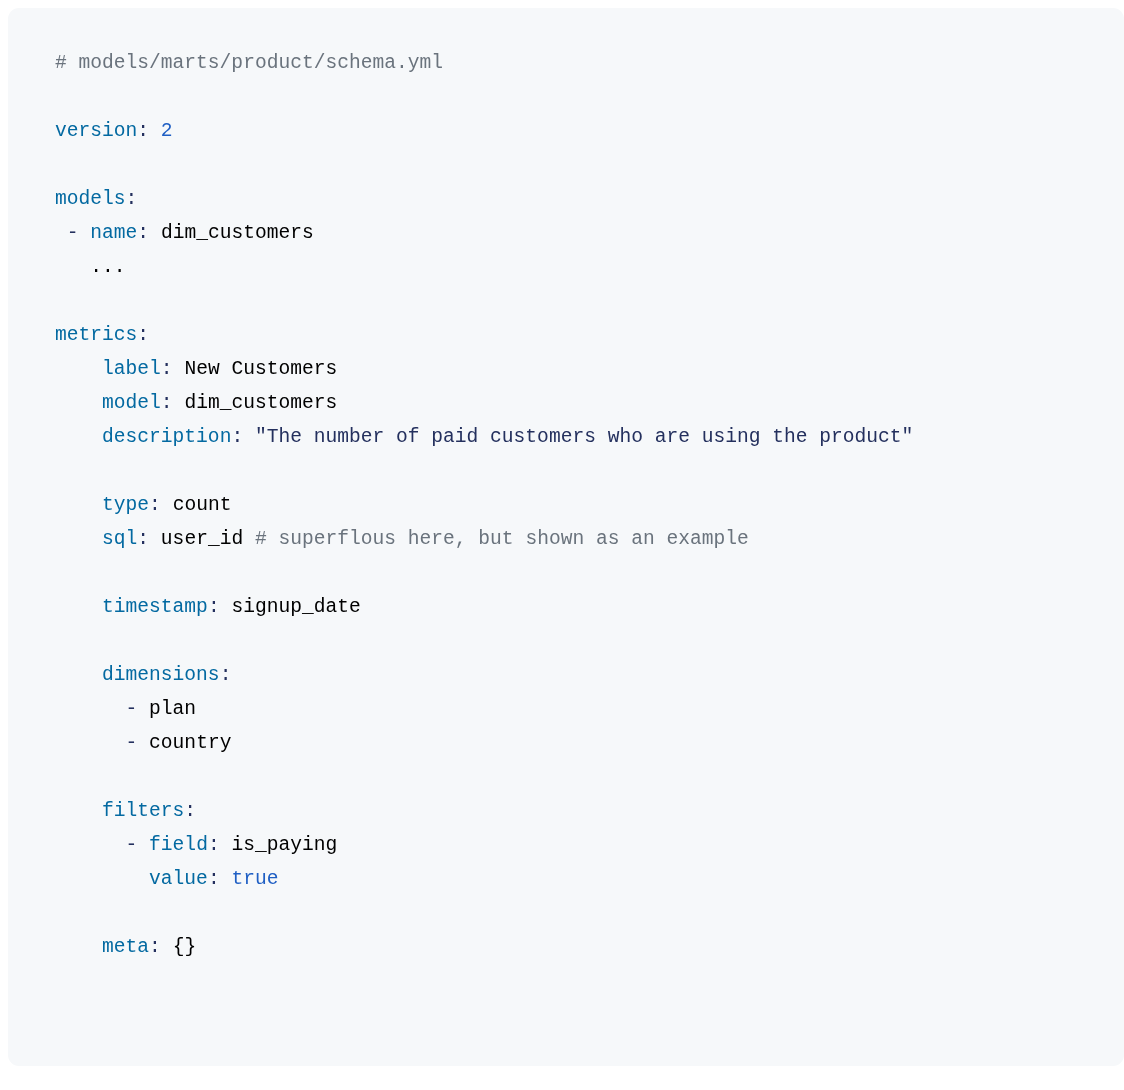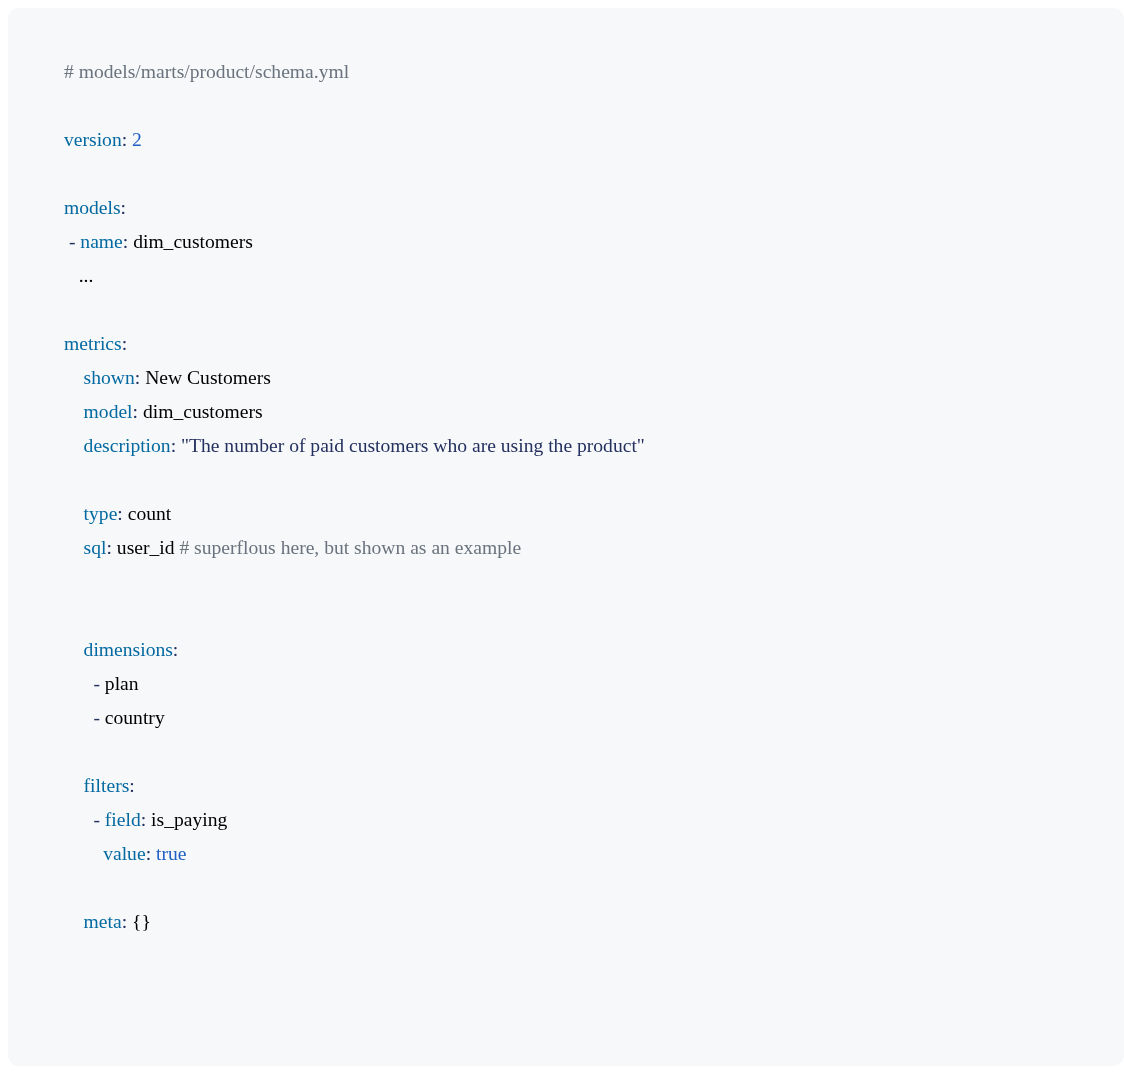--- a/index.html
+++ b/index.html
@@ -22,22 +22,22 @@
     width: 1116px;
     height: 1058px;
     background: #f6f8fa;
     border-radius: 11px;
     box-sizing: border-box;
     padding: 30px 0 30px 39px;
     overflow: hidden;
   }
 
   .code-block {
-    margin: 17px;
-    font-family: Liberation Serif, serif;
+    margin: 8px;
+    font-family: Liberation Mono, monospace;
     font-size: 19.6px;
     line-height: 34px;
     white-space: pre;
     tab-size: 2;
     color: #24305e;
     -webkit-font-smoothing: antialiased;
   }
 
   .line {
     display: block;
@@ -65,27 +65,28 @@
 <div class="code-panel">
   <pre class="code-block" id="code-block"><span class="line"><span class="tok-comment"># models/marts/product/schema.yml</span>
 </span><span class="line blank">
 </span><span class="line"><span class="tok-key">version</span><span class="tok-punct">:</span><span class="tok-plain"> </span><span class="tok-number">2</span>
 </span><span class="line blank">
 </span><span class="line"><span class="tok-key">models</span><span class="tok-punct">:</span>
 </span><span class="line"><span class="tok-plain"> </span><span class="tok-dash">-</span><span class="tok-plain"> </span><span class="tok-key">name</span><span class="tok-punct">:</span><span class="tok-plain"> </span><span class="tok-value">dim_customers</span>
 </span><span class="line"><span class="tok-plain">   </span><span class="tok-value">...</span>
 </span><span class="line blank">
 </span><span class="line"><span class="tok-key">metrics</span><span class="tok-punct">:</span>
-</span><span class="line"><span class="tok-plain">    </span><span class="tok-key">shown</span><span class="tok-punct">:</span><span class="tok-plain"> </span><span class="tok-value">New Customers</span>
+</span><span class="line"><span class="tok-plain">    </span><span class="tok-key">label</span><span class="tok-punct">:</span><span class="tok-plain"> </span><span class="tok-value">New Customers</span>
 </span><span class="line"><span class="tok-plain">    </span><span class="tok-key">model</span><span class="tok-punct">:</span><span class="tok-plain"> </span><span class="tok-value">dim_customers</span>
 </span><span class="line"><span class="tok-plain">    </span><span class="tok-key">description</span><span class="tok-punct">:</span><span class="tok-plain"> </span><span class="tok-string">"The number of paid customers who are using the product"</span>
 </span><span class="line blank">
 </span><span class="line"><span class="tok-plain">    </span><span class="tok-key">type</span><span class="tok-punct">:</span><span class="tok-plain"> </span><span class="tok-value">count</span>
 </span><span class="line"><span class="tok-plain">    </span><span class="tok-key">sql</span><span class="tok-punct">:</span><span class="tok-plain"> </span><span class="tok-value">user_id</span><span class="tok-plain"> </span><span class="tok-comment"># superflous here, but shown as an example</span>
 </span><span class="line blank">
+</span><span class="line"><span class="tok-plain">    </span><span class="tok-key">timestamp</span><span class="tok-punct">:</span><span class="tok-plain"> </span><span class="tok-value">signup_date</span>
 </span><span class="line blank">
 </span><span class="line"><span class="tok-plain">    </span><span class="tok-key">dimensions</span><span class="tok-punct">:</span>
 </span><span class="line"><span class="tok-plain">      </span><span class="tok-dash">-</span><span class="tok-plain"> </span><span class="tok-value">plan</span>
 </span><span class="line"><span class="tok-plain">      </span><span class="tok-dash">-</span><span class="tok-plain"> </span><span class="tok-value">country</span>
 </span><span class="line blank">
 </span><span class="line"><span class="tok-plain">    </span><span class="tok-key">filters</span><span class="tok-punct">:</span>
 </span><span class="line"><span class="tok-plain">      </span><span class="tok-dash">-</span><span class="tok-plain"> </span><span class="tok-key">field</span><span class="tok-punct">:</span><span class="tok-plain"> </span><span class="tok-value">is_paying</span>
 </span><span class="line"><span class="tok-plain">        </span><span class="tok-key">value</span><span class="tok-punct">:</span><span class="tok-plain"> </span><span class="tok-literal">true</span>
 </span><span class="line blank">
 </span><span class="line"><span class="tok-plain">    </span><span class="tok-key">meta</span><span class="tok-punct">:</span><span class="tok-plain"> </span><span class="tok-value">{}</span>

